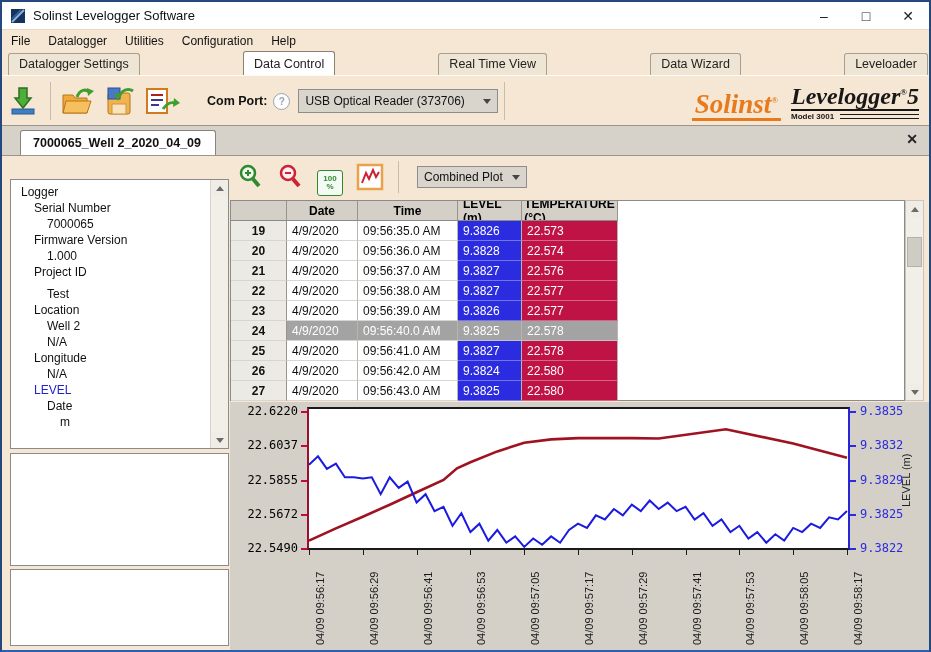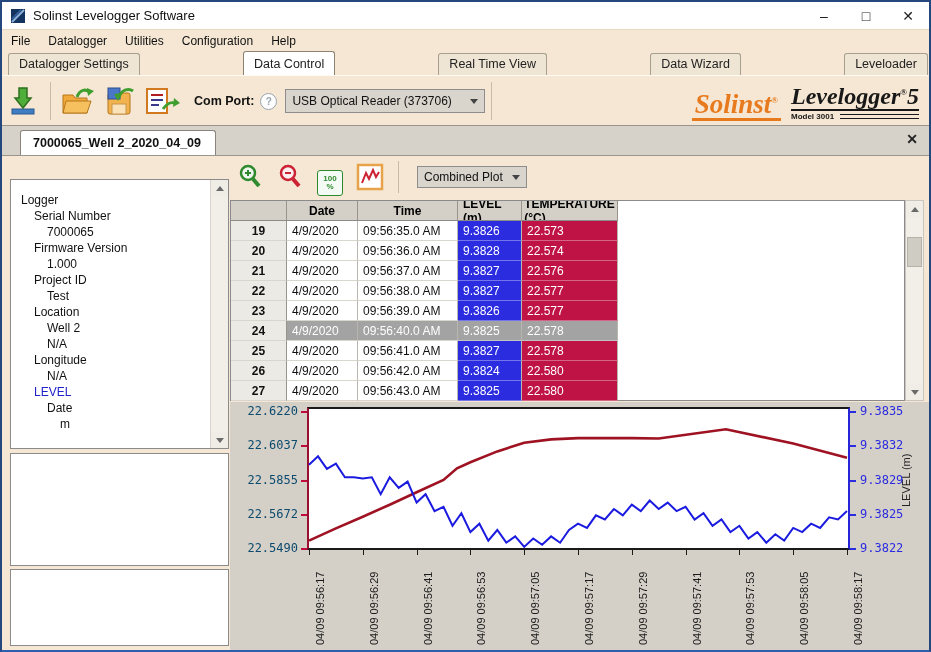--- a/index.html
+++ b/index.html
@@ -19,21 +19,21 @@
   .menubar{position:absolute;left:0;top:27px;width:100%;height:21px;background:#f5e7d3;display:flex;align-items:center;border-top:1px solid #e7d8c2;}
   .menu-item{font-size:12px;padding:2px 9px;}
   
   .tabrow{position:absolute;left:0;top:48px;width:100%;height:25px;display:flex;align-items:flex-end;padding-left:6px;box-sizing:border-box;justify-content:space-between;}
   .tab{font-size:12.5px;padding:3px 10px 4px 10px;background:#efe5d4;border:1px solid #a89f8e;border-bottom:none;border-radius:3px 3px 0 0;margin-right:1px;color:#222;}
   .tab.active{background:#fff;border-color:#8a8170;padding-top:5px;position:relative;z-index:2;}
   
   .toolbar{position:absolute;left:0;top:73px;width:100%;height:50px;background:#f5e7d3;display:flex;align-items:center;border-top:1px solid #fffaf2;}
   .tool-btn{width:42px;height:40px;display:flex;align-items:center;justify-content:center;}
   .vsep{width:1px;height:38px;background:#c9bca6;margin:0 6px;}
-  .comport-label{font-size:12.5px;font-weight:bold;margin:0 6px 0 11px;}
+  .comport-label{font-size:12.5px;font-weight:bold;margin:0 6px 0 24px;}
   .help-circle{width:15px;height:15px;border-radius:50%;border:1px solid #9aa4ae;color:#9aa4ae;font-size:10px;font-weight:bold;display:flex;align-items:center;justify-content:center;margin-right:8px;background:#fdfdfd;}
   .select{background:#d9d5cd;border:1px solid #8d8d8d;height:24px;display:flex;align-items:center;font-size:12px;padding:0 4px 0 6px;box-sizing:border-box;position:relative;}
   .select .chevron{margin-left:auto;width:0;height:0;border-left:4px solid transparent;border-right:4px solid transparent;border-top:5px solid #444;margin-right:2px;}
   .comport-select{width:200px;}
   
   .brand{margin-left:auto;margin-right:10px;display:flex;align-items:flex-end;gap:10px;}
   .solinst{font-family:"Liberation Serif",serif;font-style:italic;font-weight:bold;font-size:27px;color:#e87a1e;border-bottom:3px solid #e87a1e;line-height:26px;padding:0 3px 1px 3px;}
   .solinst sup{font-size:9px;}
   .levelogger-wrap{display:flex;flex-direction:column;}
   .levelogger{font-family:"Liberation Serif",serif;font-style:italic;font-weight:bold;font-size:24px;color:#181818;line-height:22px;}
@@ -74,21 +74,21 @@
   .c3{width:64px;background:#2b2be0;color:#fff;border-bottom:1px solid rgba(255,255,255,.35);}
   .c4{width:96px;background:#bf1345;color:#fff;border-bottom:1px solid rgba(255,255,255,.35);}
   .trow.selected .c1,.trow.selected .c2,.trow.selected .c3,.trow.selected .c4{background:#a3a3a3;color:#fff;}
   .table-scroll{position:absolute;left:903px;top:198px;width:19px;height:201px;background:#f2efe9;border:1px solid #c9c5bd;box-sizing:border-box;}
   
   .chart-region{position:absolute;left:228px;top:400px;width:701px;height:248px;background:#d4d0c8;}
   .plot-box{position:absolute;left:77px;top:5px;width:543px;height:143px;background:#fff;box-sizing:border-box;
     border-top:2px solid #1a1a1a;border-bottom:2px solid #1a1a1a;border-left:2px solid #9b1030;border-right:2px solid #2626d8;}
   .plot-svg{position:absolute;left:77px;top:5px;}
   .ytick-label{position:absolute;font-family:"DejaVu Sans Mono",monospace;font-size:12px;letter-spacing:0;}
-  .ytick-left{color:#0c4a6e;width:62px;text-align:right;left:6px;}
+  .ytick-left{color:#000000;width:62px;text-align:right;left:6px;}
   .ytick-right{color:#2a2ae0;left:630px;}
   .ytick-dash{position:absolute;height:2px;width:6px;}
   .axis-label{position:absolute;font-size:11px;white-space:nowrap;transform-origin:0 0;transform:rotate(-90deg);}
   .axis-label-right{color:#222;left:668px;top:510px;}
   .xtick-line{position:absolute;width:1px;height:5px;background:#1a1a1a;top:148px;}
   .xtick-label{position:absolute;font-size:11px;color:#1a1a1a;white-space:nowrap;transform-origin:0 0;transform:rotate(-90deg);}
 </style>
 </head>
 <body>
 
@@ -178,27 +178,27 @@
     </div>
   </div>
 
   <div class="filetabbar">
     <div class="filetab">7000065_Well 2_2020_04_09</div>
     <div class="filetab-close">✕</div>
   </div>
 
   <div class="panel tree-panel">
     <div class="tree-items">
-        <span class="tree-item" style="padding-left: 6px; margin-top: 8px;">Logger</span>
+        <span class="tree-item" style="padding-left: 6px;">Logger</span>
         <span class="tree-item" style="padding-left: 19px;">Serial Number</span>
         <span class="tree-item" style="padding-left: 32px;">7000065</span>
         <span class="tree-item" style="padding-left: 19px;">Firmware Version</span>
         <span class="tree-item" style="padding-left: 32px;">1.000</span>
         <span class="tree-item" style="padding-left: 19px;">Project ID</span>
-        <span class="tree-item" style="padding-left: 32px;">Test</span>
+        <span class="tree-item" style="padding-left: 32px; margin-top: 6px;">Test</span>
         <span class="tree-item" style="padding-left: 19px;">Location</span>
         <span class="tree-item" style="padding-left: 32px;">Well 2</span>
         <span class="tree-item" style="padding-left: 32px;">N/A</span>
         <span class="tree-item" style="padding-left: 19px;">Longitude</span>
         <span class="tree-item" style="padding-left: 32px;">N/A</span>
         <span class="tree-item" style="padding-left: 19px; color: rgb(34, 34, 204);">LEVEL</span>
         <span class="tree-item" style="padding-left: 32px;">Date</span>
         <span class="tree-item" style="padding-left: 45px;">m</span>
       </div>
     <div class="tree-scroll">

